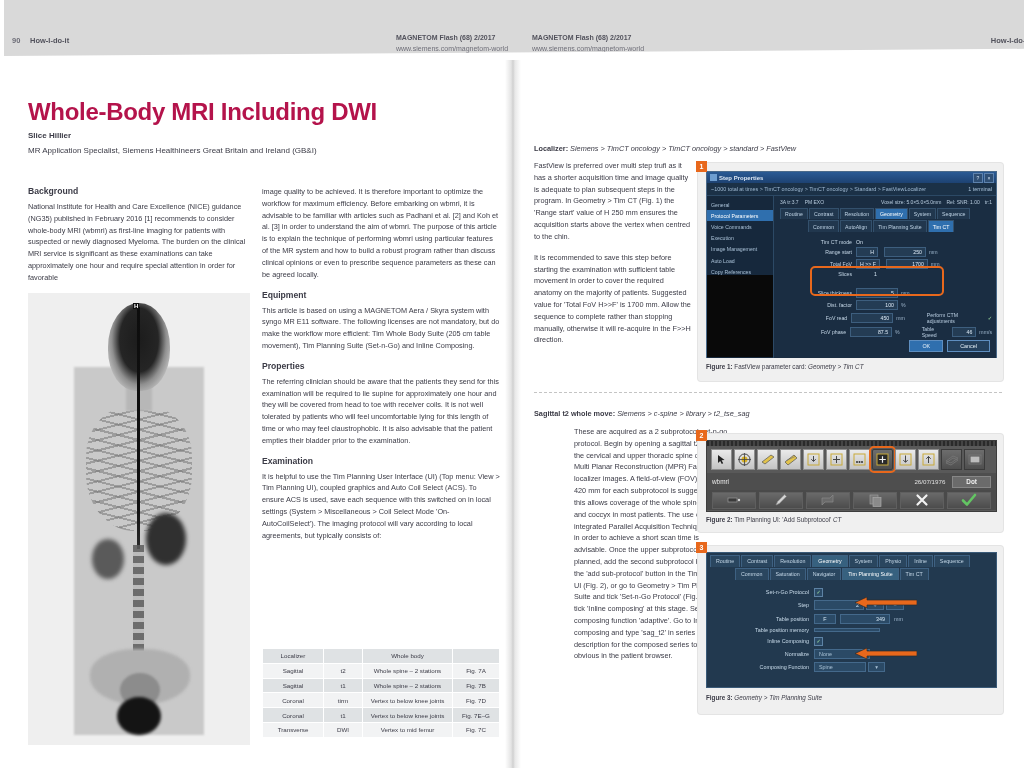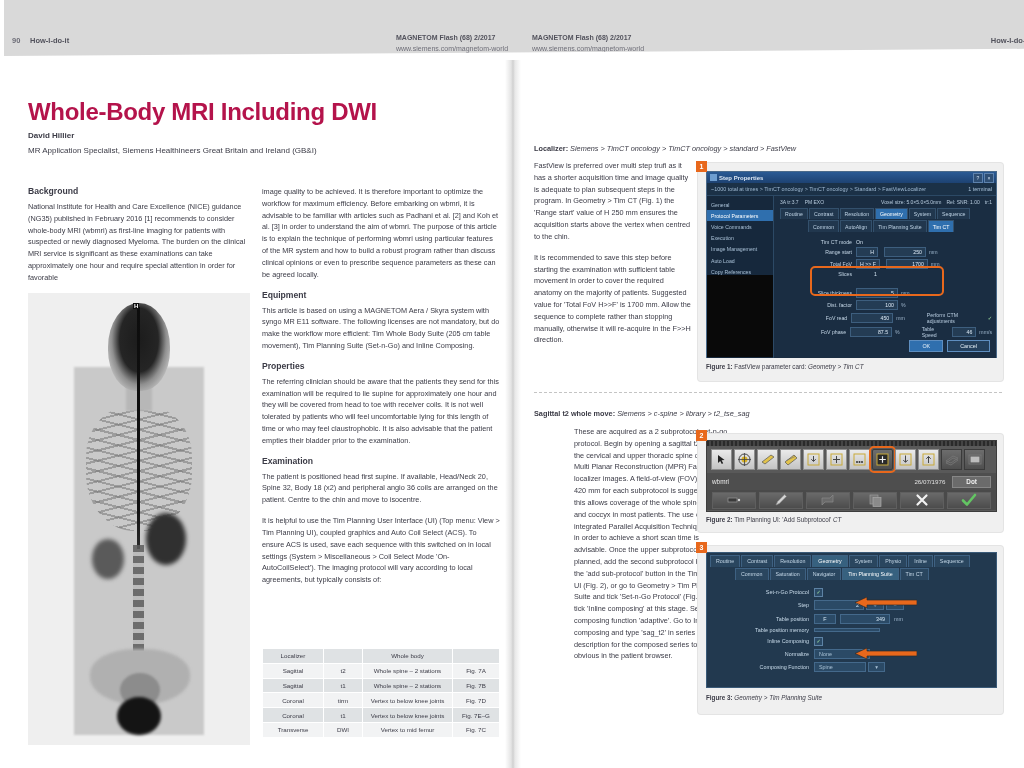--- a/index.html
+++ b/index.html
@@ -258,21 +258,21 @@
     </div>
     <div class="rh-center-r">
       <div>MAGNETOM Flash (68) 2/2017</div>
       <span>www.siemens.com/magnetom-world</span>
     </div>
     <div class="rh-title-r">How-I-do-it</div>
     <div class="rh-pageno-r">64</div>
   </div>
 
   <div class="art-title">Whole-Body MRI Including DWI</div>
-  <div class="art-author">David Hillier</div>
+  <div class="art-author">Slice Hillier</div>
   <div class="art-affil">MR Application Specialist, Siemens Healthineers Great Britain and Ireland (GB&amp;I)</div>
 
   <div class="col1">
     <h4 class="sec">Background</h4>
     <p class="body">National Institute for Health and Care Excellence (NICE) guidance (NG35) published in February 2016 [1] recommends to consider whole-body MRI (wbmri) as first-line imaging for patients with suspected or newly diagnosed Myeloma. The burden on the clinical MRI service is significant as these examinations can take approximately one hour and require special attention in order for favorable</p>
   </div>
 
   <div class="mri-wrap">
     <div class="mri-body">
       <div class="mri-torso"></div>
@@ -291,21 +291,20 @@
     </div>
   </div>
 
   <div class="col2">
     <p class="body">image quality to be achieved. It is therefore important to optimize the workflow for maximum efficiency. Before embarking on wbmri, it is advisable to be familiar with articles such as Padhani et al. [2] and Koh et al. [3] in order to understand the aim of wbmri. The purpose of this article is to explain the technique of performing wbmri using particular features of the MR system and how to build a robust program rather than discuss clinical opinions or even to prescribe sequence parameters as these can be agreed locally.</p>
     <h4 class="sec">Equipment</h4>
     <p class="body">This article is based on using a MAGNETOM Aera / Skyra system with syngo MR E11 software. The following licenses are not mandatory, but do make the workflow more efficient: Tim Whole Body Suite (205 cm table movement), Tim Planning Suite (Set-n-Go) and Inline Composing.</p>
     <h4 class="sec">Properties</h4>
     <p class="body">The referring clinician should be aware that the patients they send for this examination will be required to lie supine for approximately one hour and they will be covered from head to toe with receiver coils. It is not well tolerated by patients who will feel uncomfortable lying for this length of time or who may feel claustrophobic. It is also advisable that the patient empties their bladder prior to the examination.</p>
     <h4 class="sec">Examination</h4>
-    <p class="body">The patient is positioned head first supine. If available, Head/Neck 20, Spine 32, Body 18 (x2) and peripheral angio 36 coils are arranged on the patient. Centre to the chin and move to isocentre.</p>
     <p class="body">It is helpful to use the Tim Planning User Interface (UI) (Top menu: View &gt; Tim Planning UI), coupled graphics and Auto Coil Select (ACS). To ensure ACS is used, save each sequence with this switched on in local settings (System &gt; Miscellaneous &gt; Coil Select Mode 'On-AutoCoilSelect'). The imaging protocol will vary according to local agreements, but typically consists of:</p>
   </div>
 
   <table class="ptable">
     <tbody>
         <tr class="alt">
           <td class="c1">Localizer</td>
           <td class="c2"></td>
           <td class="c3">Whole body</td>
           <td class="c4"></td>

